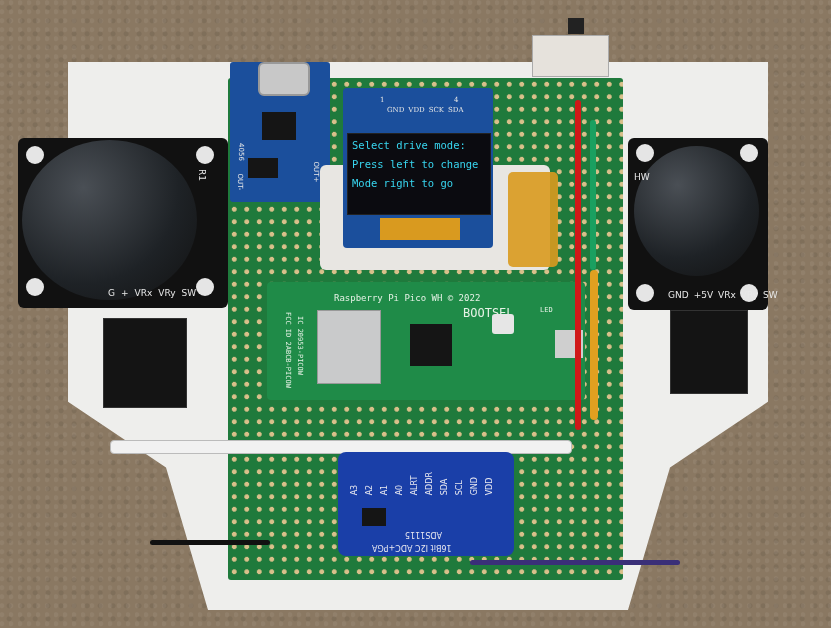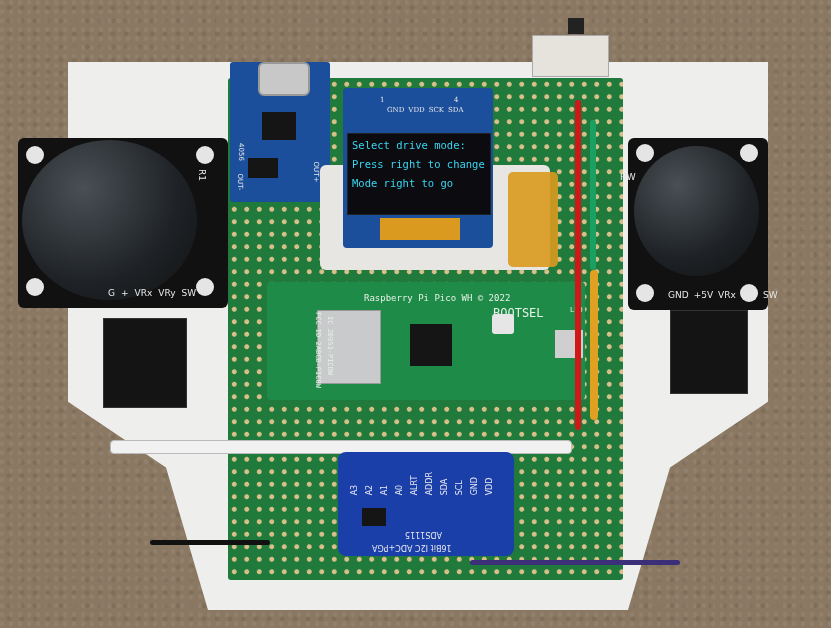--- a/index.html
+++ b/index.html
@@ -31,21 +31,21 @@
   .usbc{left:258px;top:62px;width:48px;height:30px;background:#c8c8c8;border-radius:6px;border:2px solid #999;}
   
   .oled-board{left:343px;top:88px;width:150px;height:160px;background:#1b4f9c;border-radius:4px;}
   .oled-screen{left:347px;top:133px;width:142px;height:80px;background:#0b0b10;border:1px solid #222;}
   .oled-line{color:#38d6f0;font-size:10.5px;line-height:19px;white-space:pre;font-family:"DejaVu Sans Mono",monospace;}
   .pin-lbl{color:#e6e6e6;font-size:7px;font-family:"DejaVu Serif",serif;}
   .battery{left:320px;top:165px;width:230px;height:105px;background:#e8e6e2;border-radius:6px;}
   .kapton{left:508px;top:172px;width:50px;height:95px;background:#d99a1f;border-radius:5px;opacity:.9;}
   
   .pico{left:267px;top:282px;width:318px;height:118px;background:#1f8b48;border-radius:4px;}
-  .pico-text{color:#e6f2e6;font-size:9px;font-family:"DejaVu Sans Mono",monospace;margin-left:30px;}
+  .pico-text{color:#e6f2e6;font-size:9px;font-family:"DejaVu Sans Mono",monospace;}
   .shield{left:317px;top:310px;width:62px;height:72px;background:#c9cacb;border:1px solid #999;}
   .chip{background:#151515;}
   
   .ads{left:338px;top:452px;width:176px;height:104px;background:#1a3fa8;border-radius:8px;}
   .ads-lbl{color:#e8e8f0;font-size:8px;font-family:"DejaVu Sans",sans-serif;writing-mode:vertical-rl;transform:rotate(180deg);}
   .switch{left:532px;top:35px;width:75px;height:40px;background:#e6e2dc;border:1px solid #aaa;}
   .switch-knob{left:568px;top:18px;width:16px;height:16px;background:#222;}
 </style>
 </head>
 <body>
@@ -75,21 +75,21 @@
 </div>
 <div class="abs hdr" style="left:103px;top:318px;width:82px;height:88px;"></div>
 
 <div class="abs joy-board" style="left:628px;top:138px;width:140px;height:172px;">
   <div class="hole" style="left:8px;top:6px;"></div>
   <div class="hole" style="left:112px;top:6px;"></div>
   <div class="hole" style="left:8px;top:146px;"></div>
   <div class="hole" style="left:112px;top:146px;"></div>
 </div>
 <div class="abs knob" style="left:634px;top:146px;width:125px;height:130px;"></div>
-<div class="abs label" style="left:620px;top:172px;">HW</div>
+<div class="abs label" style="left:634px;top:172px;">HW</div>
 <div class="abs" style="left:668px;top:290px;display:flex;gap:5px;">
   <span class="label">GND</span>
   <span class="label">+5V</span>
   <span class="label">VRx</span>
   <span class="label">VRy</span>
   <span class="label">SW</span>
 </div>
 <div class="abs hdr" style="left:670px;top:310px;width:76px;height:82px;"></div>
 
 <div class="abs charger"></div>
@@ -108,21 +108,21 @@
 <div class="abs pin-lbl" style="left:454px;top:96px;">4</div>
 <div class="abs" style="left:387px;top:106px;display:flex;gap:4px;">
   <span class="pin-lbl">GND</span>
   <span class="pin-lbl">VDD</span>
   <span class="pin-lbl">SCK</span>
   <span class="pin-lbl">SDA</span>
 </div>
 <div class="abs oled-screen">
   <div style="padding:2px 4px;">
     <div class="oled-line">Select drive mode:</div>
-    <div class="oled-line">Press right to change</div>
+    <div class="oled-line">Press left to change</div>
     <div class="oled-line">Mode right to go</div>
   </div>
 </div>
 <div class="abs" style="left:380px;top:218px;width:80px;height:22px;background:#d99a1f;"></div>
 
 <div class="abs pico"></div>
 <div class="abs pico-text" style="left:334px;top:293px;">Raspberry Pi Pico WH © 2022</div>
 <div class="abs pico-text" style="left:463px;top:306px;font-size:12px;">BOOTSEL</div>
 <div class="abs shield"></div>
 <div class="abs pico-text" style="left:284px;top:312px;font-size:7px;writing-mode:vertical-rl;">FCC ID 2ABCB-PICOW</div>

